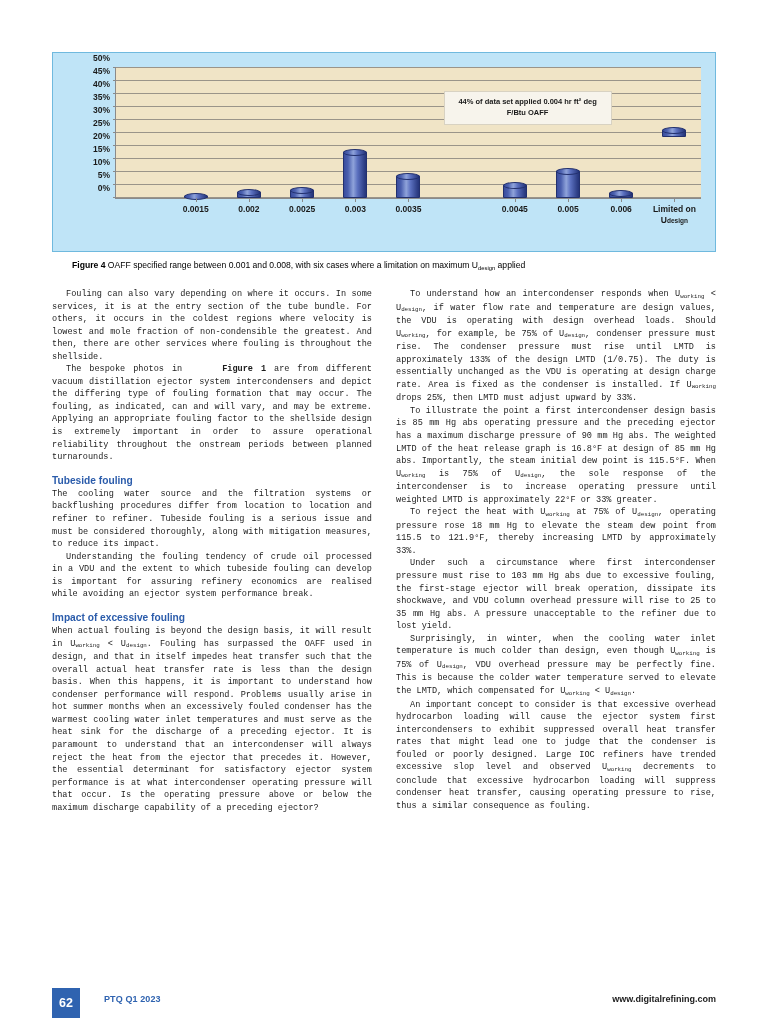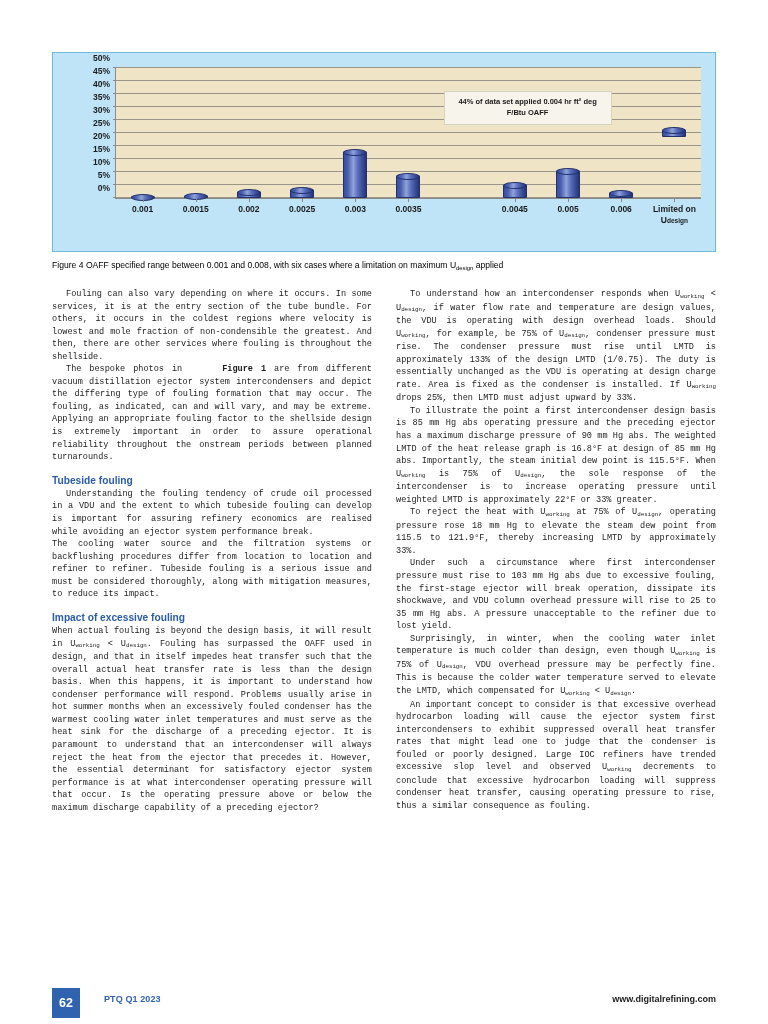--- a/index.html
+++ b/index.html
@@ -87,21 +87,21 @@
     border: 1px solid #d8d2c2;
     padding: 5px 6px;
     font-size: 7.5px; line-height: 1.45; color: #1a1a1a;
     text-align: center; font-weight: 600;
   }
 
   .fig-caption {
     margin-top: 8px;
     font-size: 8.6px; line-height: 1.35; color: #000;
   }
-  .fig-caption b { font-weight: 400; }
+  .fig-caption b { font-weight: 700; margin-left: 20px; }
   sub { font-size: 0.68em; vertical-align: baseline; position: relative; top: 0.28em; }
 
   
   .columns {
     position: absolute; left: 52px; top: 288px; width: 664px;
     display: flex; gap: 24px;
   }
   .col { width: 320px; }
   p.body {
     font-size: 8.55px;
@@ -178,27 +178,20 @@
             <div class="ytick-label" style="bottom: 80%; position: absolute; right: 100%;">40%</div>
             <div class="ytick-mark" style="bottom: 80%;"></div>
             <div class="gridline" style="bottom: 90%;"></div>
             <div class="ytick-label" style="bottom: 90%; position: absolute; right: 100%;">45%</div>
             <div class="ytick-mark" style="bottom: 90%;"></div>
             <div class="gridline" style="bottom: 100%;"></div>
             <div class="ytick-label" style="bottom: 100%; position: absolute; right: 100%;">50%</div>
             <div class="ytick-mark" style="bottom: 100%;"></div>
           </div>
         <div class="bars-layer" id="bars-layer">
-            <div class="bar-slot" style="left: 0%; width: 9.09091%;">
-              <div class="bar" style="height: 1.2%;"></div>
-              <div class="xtick-wrap">
-                <div class="xtick-mark"></div>
-                <div class="xtick">0.001</div>
-              </div>
-            </div>
             <div class="bar-slot" style="left: 9.09091%; width: 9.09091%;">
               <div class="bar" style="height: 2.4%;"></div>
               <div class="xtick-wrap">
                 <div class="xtick-mark"></div>
                 <div class="xtick">0.0015</div>
               </div>
             </div>
             <div class="bar-slot" style="left: 18.1818%; width: 9.09091%;">
               <div class="bar" style="height: 5.2%;"></div>
               <div class="xtick-wrap">
@@ -269,22 +262,22 @@
   </div>
 </div>
 
 <div class="columns">
 
   <div class="col">
     <p class="body">Fouling can also vary depending on where it occurs. In some services, it is at the entry section of the tube bundle. For others, it occurs in the coldest regions where velocity is lowest and mole fraction of non-condensible the greatest. And then, there are other services where fouling is throughout the shellside.</p>
     <p class="body"><span>The bespoke photos in </span><b>Figure 1</b><span> are from different vacuum distillation ejector system intercondensers and depict the differing type of fouling formation that may occur. The fouling, as indicated, can and will vary, and may be extreme. Applying an appropriate fouling factor to the shellside design is extremely important in order to assure operational reliability throughout the onstream periods between planned turnarounds.</span></p>
 
     <h2 class="section">Tubeside fouling</h2>
+    <p class="body noindent">The cooling water source and the filtration systems or backflushing procedures differ from location to location and refiner to refiner. Tubeside fouling is a serious issue and must be considered thoroughly, along with mitigation measures, to reduce its impact.</p>
     <p class="body">Understanding the fouling tendency of crude oil processed in a VDU and the extent to which tubeside fouling can develop is important for assuring refinery economics are realised while avoiding an ejector system performance break.</p>
-    <p class="body noindent">The cooling water source and the filtration systems or backflushing procedures differ from location to location and refiner to refiner. Tubeside fouling is a serious issue and must be considered thoroughly, along with mitigation measures, to reduce its impact.</p>
 
     <h2 class="section">Impact of excessive fouling</h2>
     <p class="body noindent"><span>When actual fouling is beyond the design basis, it will result in U</span><sub>working</sub><span> &lt; U</span><sub>design</sub><span>. Fouling has surpassed the OAFF used in design, and that in itself impedes heat transfer such that the overall actual heat transfer rate is less than the design basis. When this happens, it is important to understand how condenser performance will respond. Problems usually arise in hot summer months when an excessively fouled condenser has the warmest cooling water inlet temperatures and must serve as the heat sink for the discharge of a preceding ejector. It is paramount to understand that an intercondenser will always reject the heat from the ejector that precedes it. However, the essential determinant for satisfactory ejector system performance is at what intercondenser operating pressure will that occur. Is the operating pressure above or below the maximum discharge capability of a preceding ejector?</span></p>
   </div>
 
   <div class="col">
     <p class="body"><span>To understand how an intercondenser responds when U</span><sub>working</sub><span> &lt; U</span><sub>design</sub><span>, if water flow rate and temperature are design values, the VDU is operating with design overhead loads. Should U</span><sub>working</sub><span>, for example, be 75% of U</span><sub>design</sub><span>, condenser pressure must rise. The condenser pressure must rise until LMTD is approximately 133% of the design LMTD (1/0.75). The duty is essentially unchanged as the VDU is operating at design charge rate. Area is fixed as the condenser is installed. If U</span><sub>working</sub><span> drops 25%, then LMTD must adjust upward by 33%.</span></p>
 
     <p class="body"><span>To illustrate the point a first intercondenser design basis is 85 mm Hg abs operating pressure and the preceding ejector has a maximum discharge pressure of 90 mm Hg abs. The weighted LMTD of the heat release graph is 16.8°F at design of 85 mm Hg abs. Importantly, the steam initial dew point is 115.5°F. When U</span><sub>working</sub><span> is 75% of U</span><sub>design</sub><span>, the sole response of the intercondenser is to increase operating pressure until weighted LMTD is approximately 22°F or 33% greater.</span></p>
 

